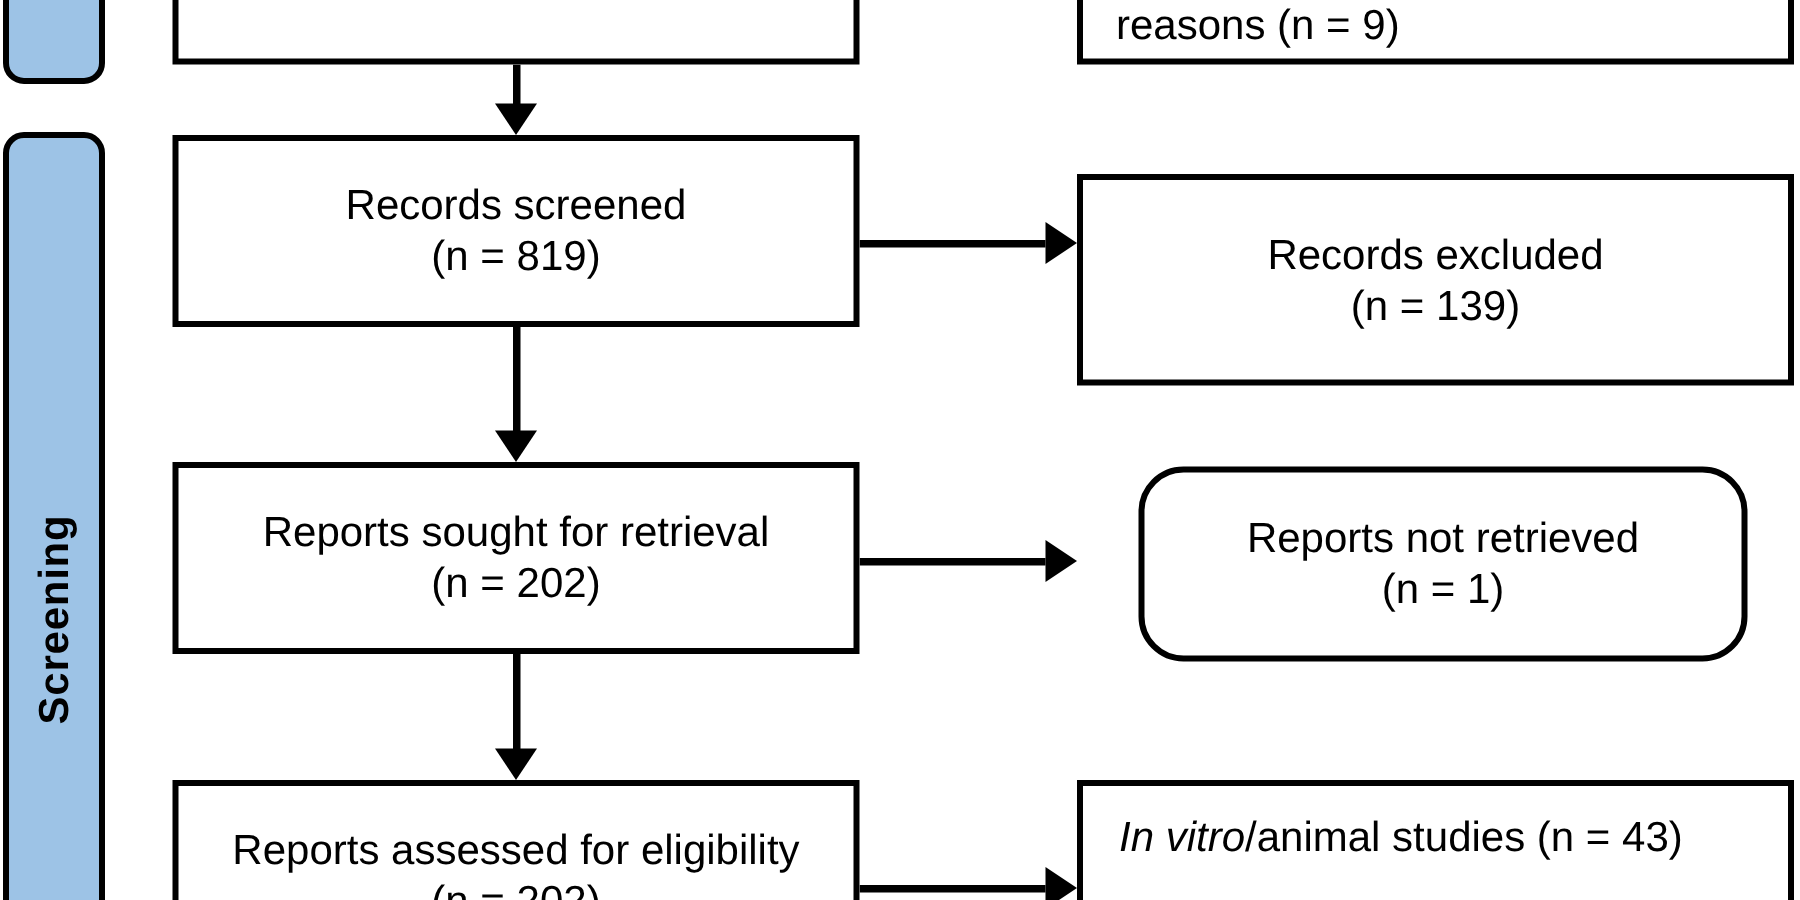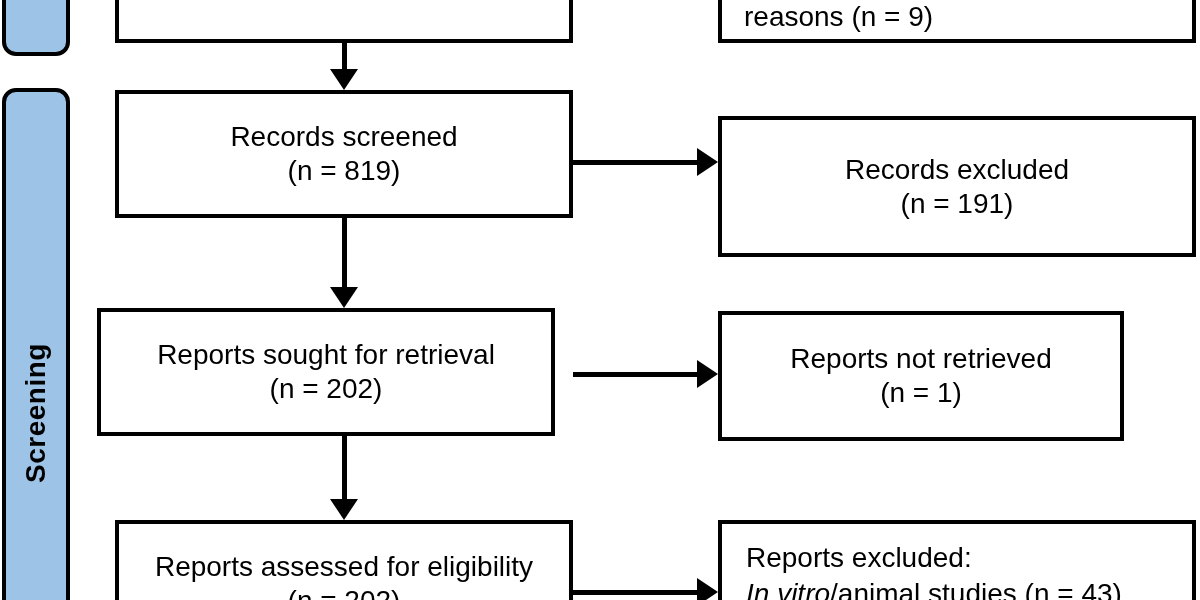--- a/index.html
+++ b/index.html
@@ -51,22 +51,22 @@
     align-items: center;
   }
   #box-l0 { left: 115px; top: -80px; width: 458px; height: 123px; }
   #box-r0 {
     left: 718px; top: -80px; width: 478px; height: 123px;
     display: flex; align-items: flex-end; justify-content: flex-start;
     text-align: left; padding: 0 0 5px 22px;
   }
   #box-l1 { left: 115px; top: 90px;  width: 458px; height: 128px; }
   #box-r1 { left: 718px; top: 90px;  width: 478px; height: 141px; margin-top: 26px; }
-  #box-l2 { left: 97px; top: 308px; width: 458px; height: 128px; }
-  #box-r2 { left: 718px; top: 311px; width: 406px; height: 130px; }
+  #box-l2 { left: 115px; top: 308px; width: 458px; height: 128px; }
+  #box-r2 { left: 759px; top: 311px; width: 406px; height: 130px; border-radius: 30px; }
   #box-l3 { left: 115px; top: 520px; width: 458px; height: 132px; padding-top: 26px; }
   #box-r3 {
     left: 718px; top: 520px; width: 478px; height: 132px;
     text-align: left; padding: 16px 0 0 24px;
     line-height: 36px;
   }
   .italic { font-style: italic; }
 
   
   .shaft-v { position: absolute; width: 5px; background: #000000; left: 342px; }
@@ -126,36 +126,35 @@
     <span>reasons (n = 9)</span>
   </div>
 
   <div id="box-l1" class="fbox center">
     <span>Records screened</span>
     <span>(n = 819)</span>
   </div>
 
   <div id="box-r1" class="fbox center">
     <span>Records excluded</span>
-    <span>(n = 191)</span>
+    <span>(n = 139)</span>
   </div>
 
   <div id="box-l2" class="fbox center">
     <span>Reports sought for retrieval</span>
     <span>(n = 202)</span>
   </div>
 
   <div id="box-r2" class="fbox center">
     <span>Reports not retrieved</span>
     <span>(n = 1)</span>
   </div>
 
   <div id="box-l3" class="fbox">
     <div>Reports assessed for eligibility</div>
     <div>(n = 202)</div>
   </div>
 
   <div id="box-r3" class="fbox">
-    <div>Reports excluded:</div>
     <div><span class="italic">In vitro</span><span>/animal studies (n = 43)</span></div>
   </div>
 
 </div>
 
 </body></html>

